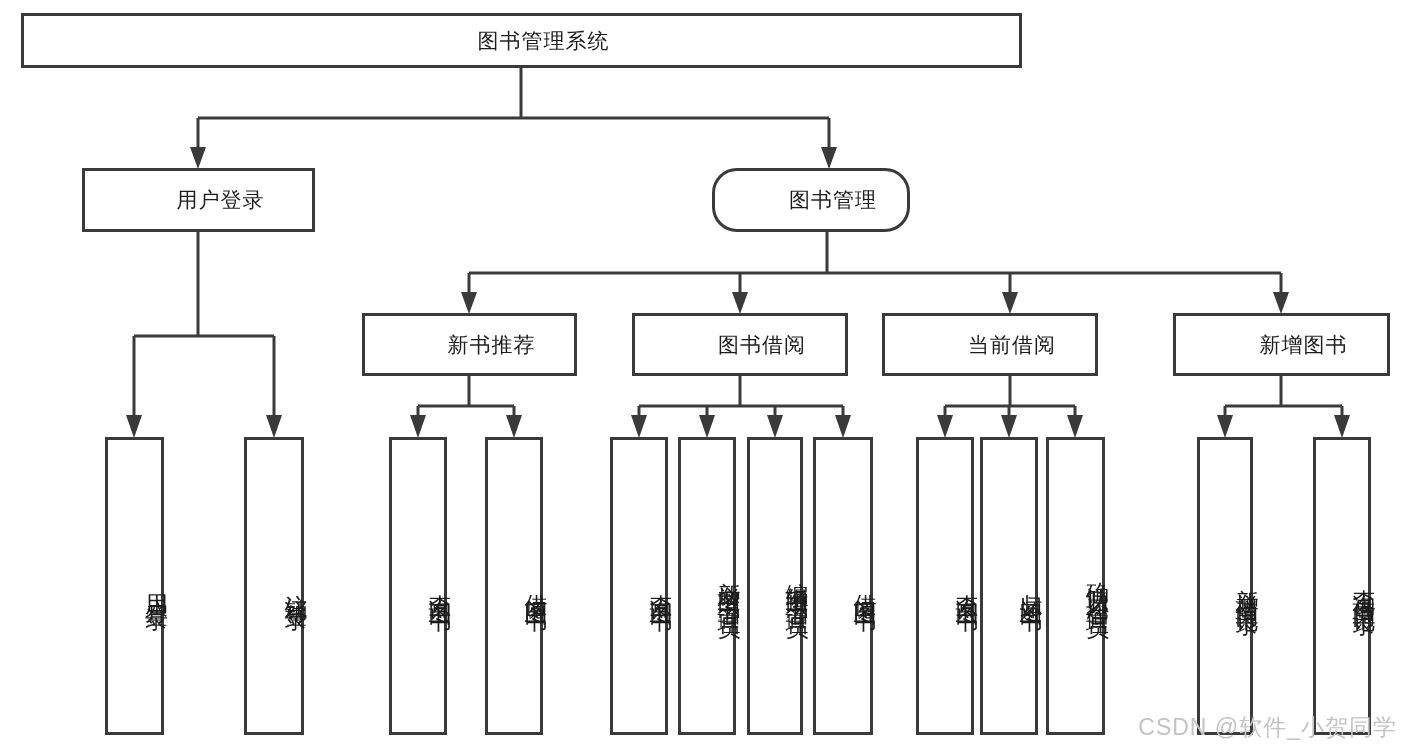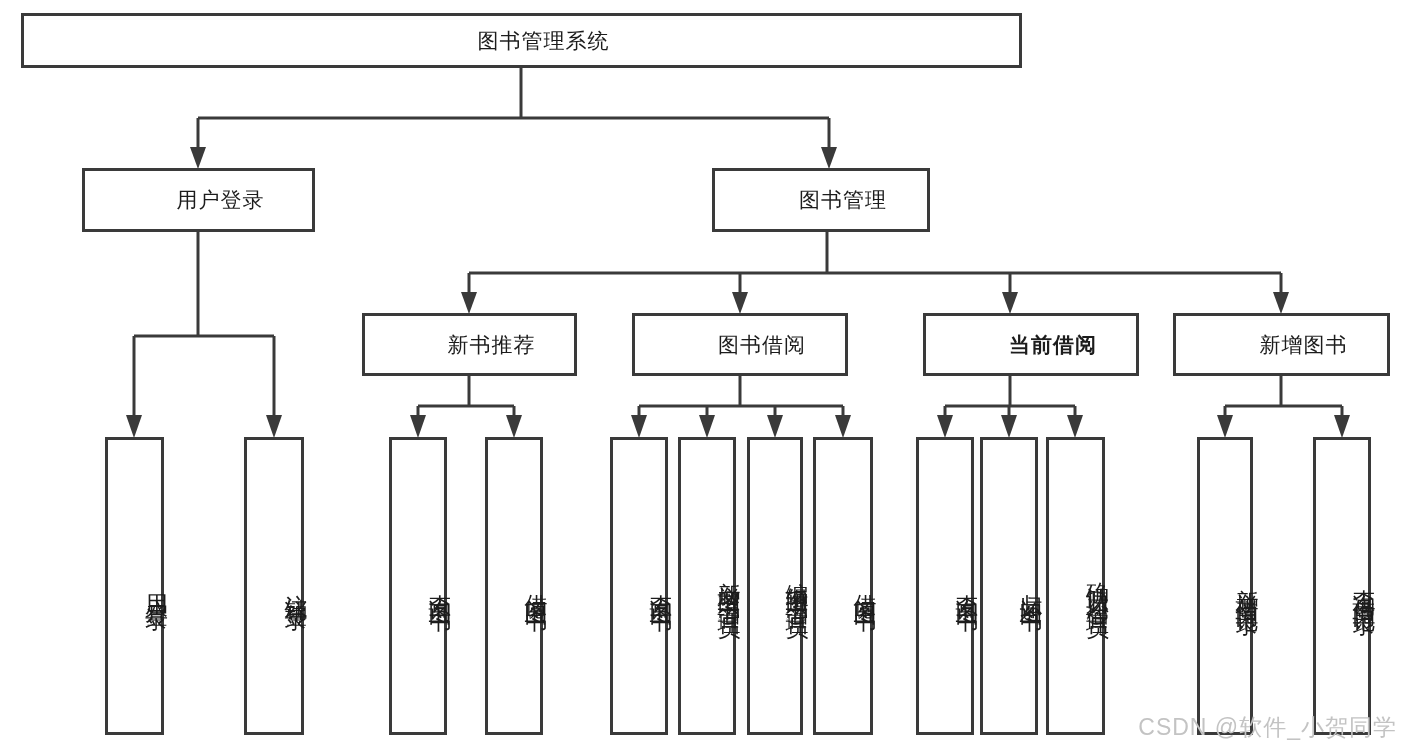--- a/index.html
+++ b/index.html
@@ -27,24 +27,24 @@
     writing-mode:vertical-rl;
     text-orientation:mixed;
     font-size:23px;
     letter-spacing:5px;
     line-height:1;
     top:437px;height:298px;
   }
   
   .root {left:21px;  top:13px;  width:1001px;height:55px;}
   .n-ul {left:82px;  top:168px; width:233px; height:64px;}
-  .n-bm {left:712px; top:168px; width:218px; height:64px;}
+  .n-bm {left:712px; top:168px; width:198px; height:64px;border-radius:25px;}
   .n-nb {left:362px; top:313px; width:215px; height:63px;}
   .n-bb {left:632px; top:313px; width:216px; height:63px;}
-  .n-cb {left:923px; top:313px; width:216px; height:63px;font-weight:bold;}
+  .n-cb {left:882px; top:313px; width:216px; height:63px;}
   .n-br {left:1173px;top:313px; width:217px; height:63px;}
   .lf1 {left:105px; width:59px;}
   .lf2 {left:244px; width:60px;}
   .lf3 {left:389px; width:58px;}
   .lf4 {left:485px; width:58px;}
   .lf5 {left:610px; width:58px;}
   .lf6 {left:678px; width:58px;}
   .lf7 {left:747px; width:56px;}
   .lf8 {left:813px; width:60px;}
   .lf9 {left:916px; width:58px;}

